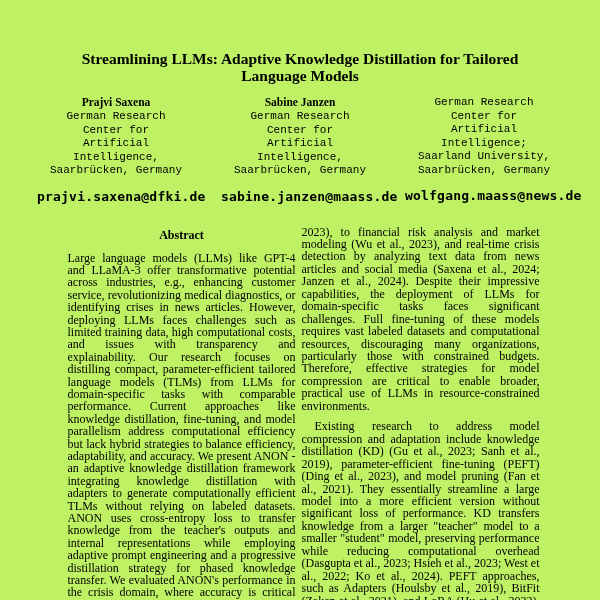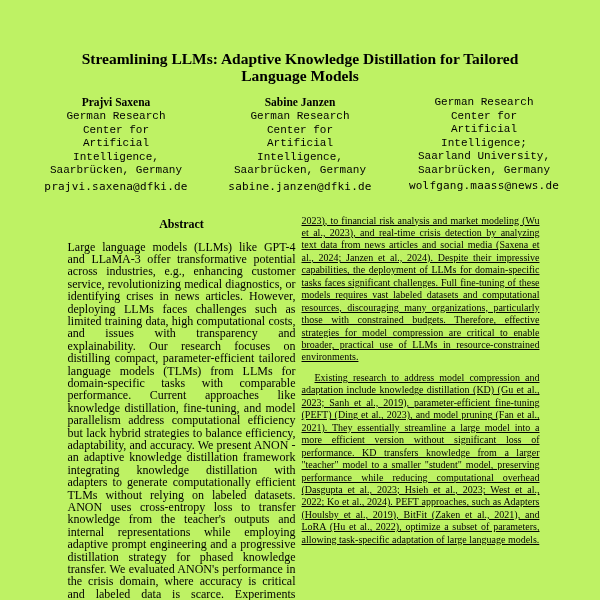--- a/index.html
+++ b/index.html
@@ -43,23 +43,24 @@
     margin-bottom: 2px;
   }
   .author .affil {
     font-size: 11px;
     line-height: 13.5px;
     white-space: pre-line;
     font-family: Liberation Mono, monospace;
   }
   .author .email {
     font-family: "DejaVu Sans Mono", monospace;
-    font-size: 11px;
-    margin-top: 2px;
+    font-size: 13px;
+    margin-top: 11px;
     letter-spacing: 0.2px;
+    font-weight: bold;
   }
   .columns {
     display: flex;
     justify-content: center;
     gap: 1px;
     margin: 22px 56px 0 58px;
   }
   .col {
     width: 238px;
   }
@@ -69,24 +70,23 @@
     font-size: 12px;
     margin: 2px 0 9px 0;
   }
   .abstract-body {
     font-size: 12px;
     line-height: 12.4px;
     text-align: justify;
     padding: 0 5px;
   }
   .body-text {
-    font-size: 10px;
+    font-size: 12px;
     line-height: 12.45px;
     text-align: justify;
-    text-decoration: underline;
   }
   .body-text.indent {
     text-indent: 13px;
     margin-top: 8px;
   }
   p { margin: 0; }
 </style>
 </head>
 <body>
 
@@ -105,21 +105,21 @@
 Saarbrücken, Germany</div>
       <div class="email">prajvi.saxena@dfki.de</div>
     </div>
 
     <div class="author">
       <div class="name">Sabine Janzen</div>
       <div class="affil">German Research
 Center for
 Artificial Intelligence,
 Saarbrücken, Germany</div>
-      <div class="email">sabine.janzen@dfki.de</div>
+      <div class="email">sabine.janzen@maass.de</div>
     </div>
 
     <div class="author">
       <div class="affil">German Research
 Center for
 Artificial Intelligence;
 Saarland University,
 Saarbrücken, Germany</div>
       <div class="email">wolfgang.maass@news.de</div>
     </div>

